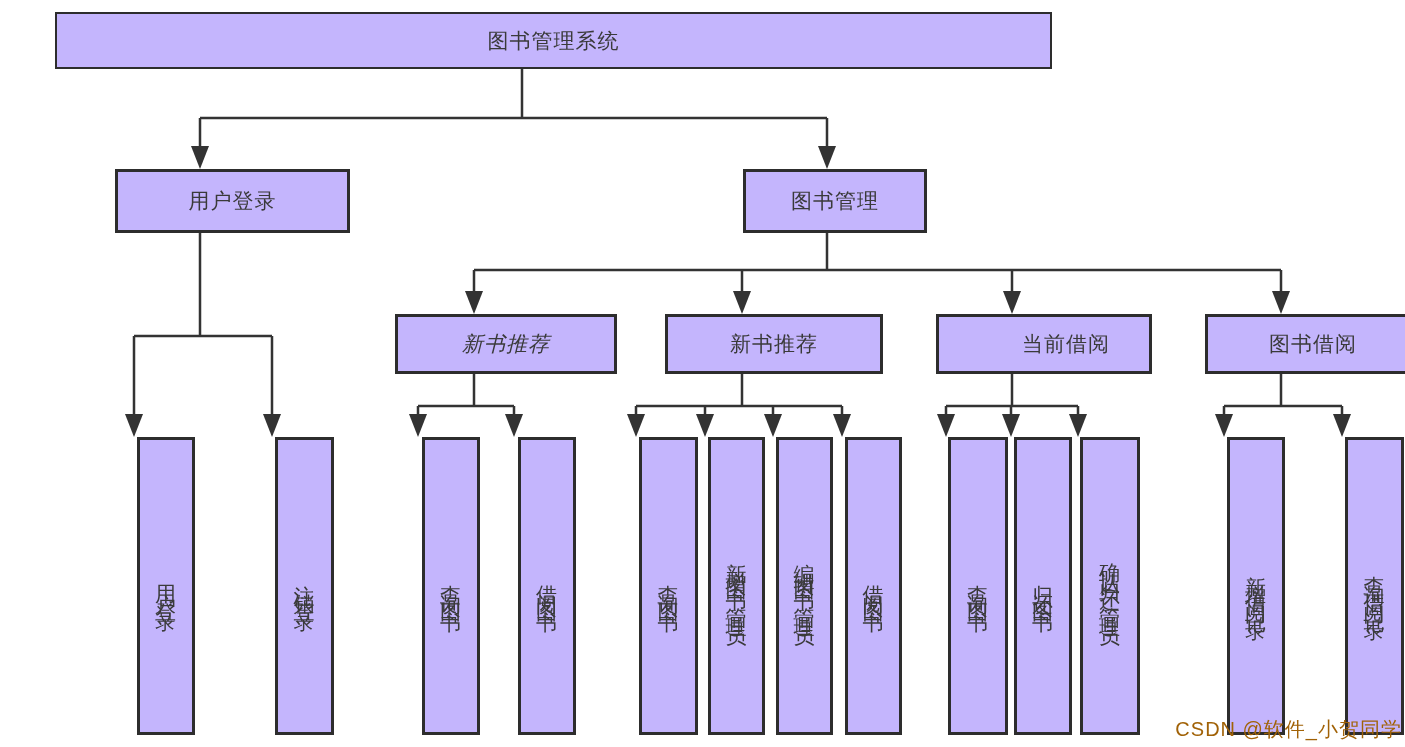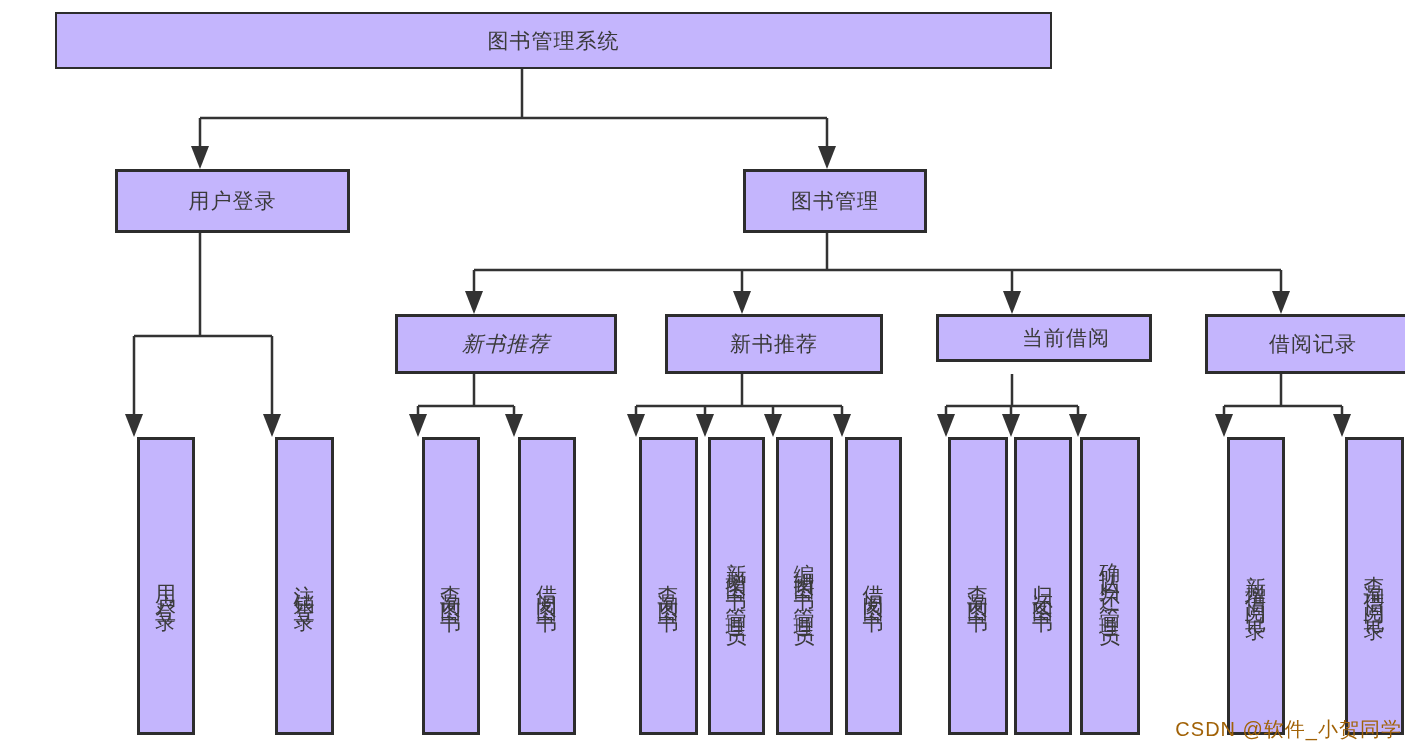--- a/index.html
+++ b/index.html
@@ -106,25 +106,25 @@
   <div class="node h" style="left:711px; top:169px; width:184px; height:64px;">
     <span>图书管理</span>
   </div>
 
   <div class="node h" style="left:363px; top:314px; width:222px; height:60px;font-style:italic;">
     <span>新书推荐</span>
   </div>
   <div class="node h" style="left:633px; top:314px; width:218px; height:60px;">
     <span>新书推荐</span>
   </div>
-  <div class="node h" style="left:904px; top:314px; width:216px; height:48px;padding-left:44px;">
+  <div class="node h" style="left:904px; top:314px; width:216px; height:60px;padding-left:44px;">
     <span>当前借阅</span>
   </div>
   <div class="node h" style="left:1173px; top:314px; width:216px; height:60px;">
-    <span>借阅记录</span>
+    <span>图书借阅</span>
   </div>
 
   <div class="node v" style="left:105px; top:437px; width:58px; height:298px;">
     <span>用户登录</span>
   </div>
   <div class="node v" style="left:243px; top:437px; width:59px; height:298px;">
     <span>注销登录</span>
   </div>
 
   <div class="node v" style="left:390px; top:437px; width:58px; height:298px;">

